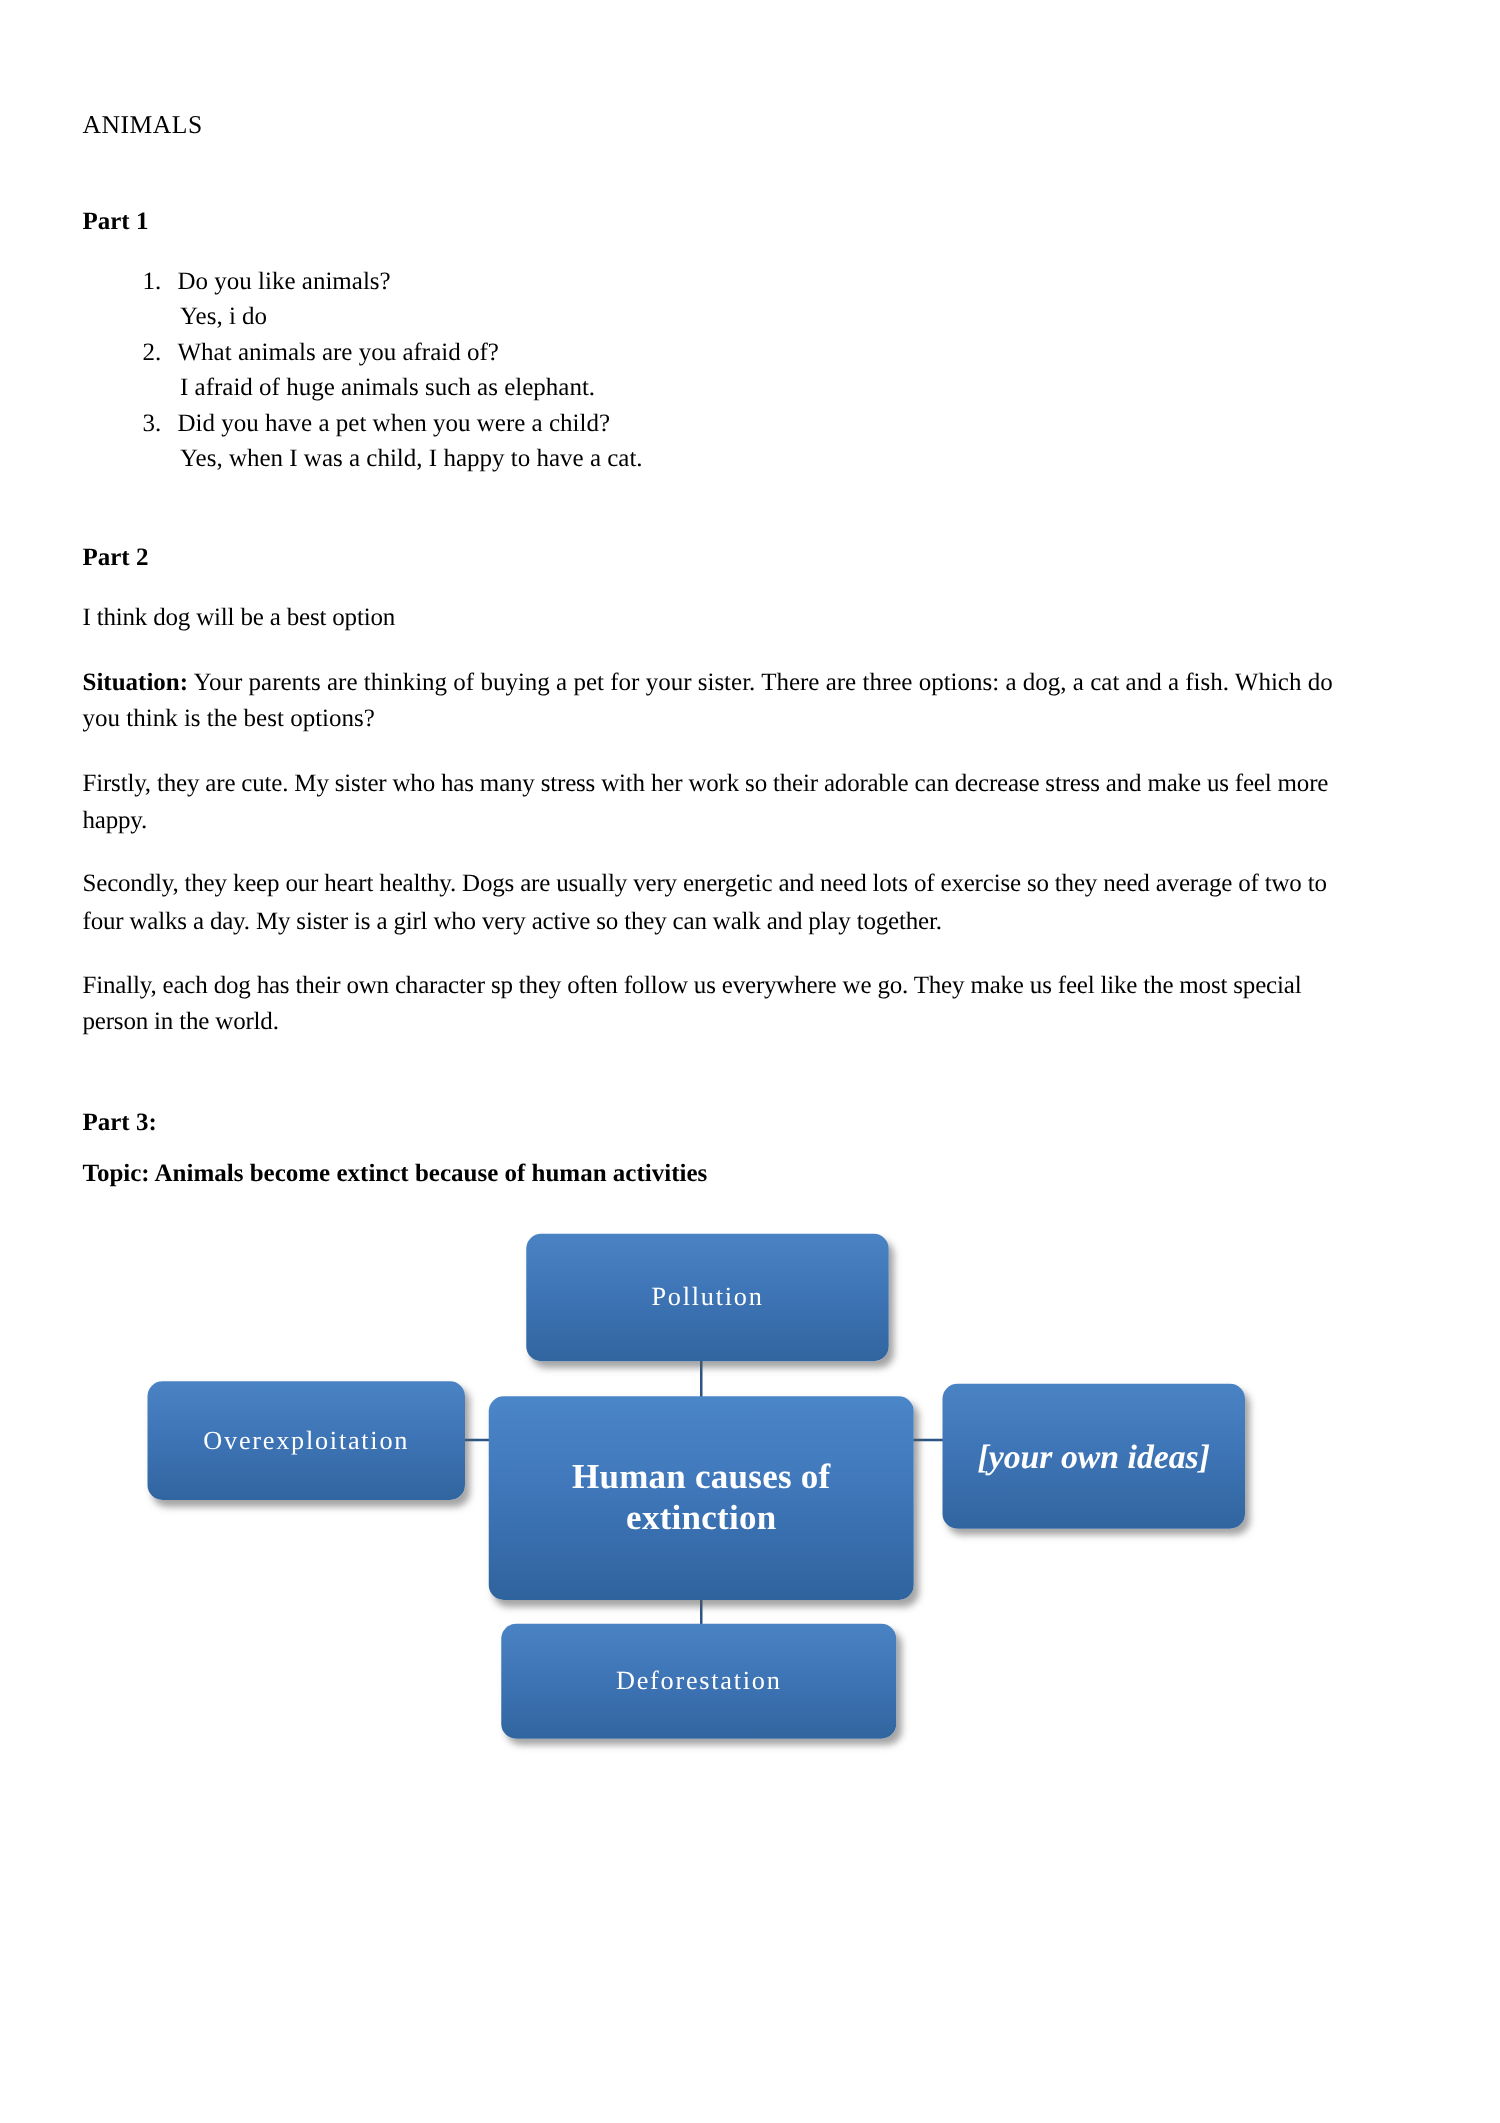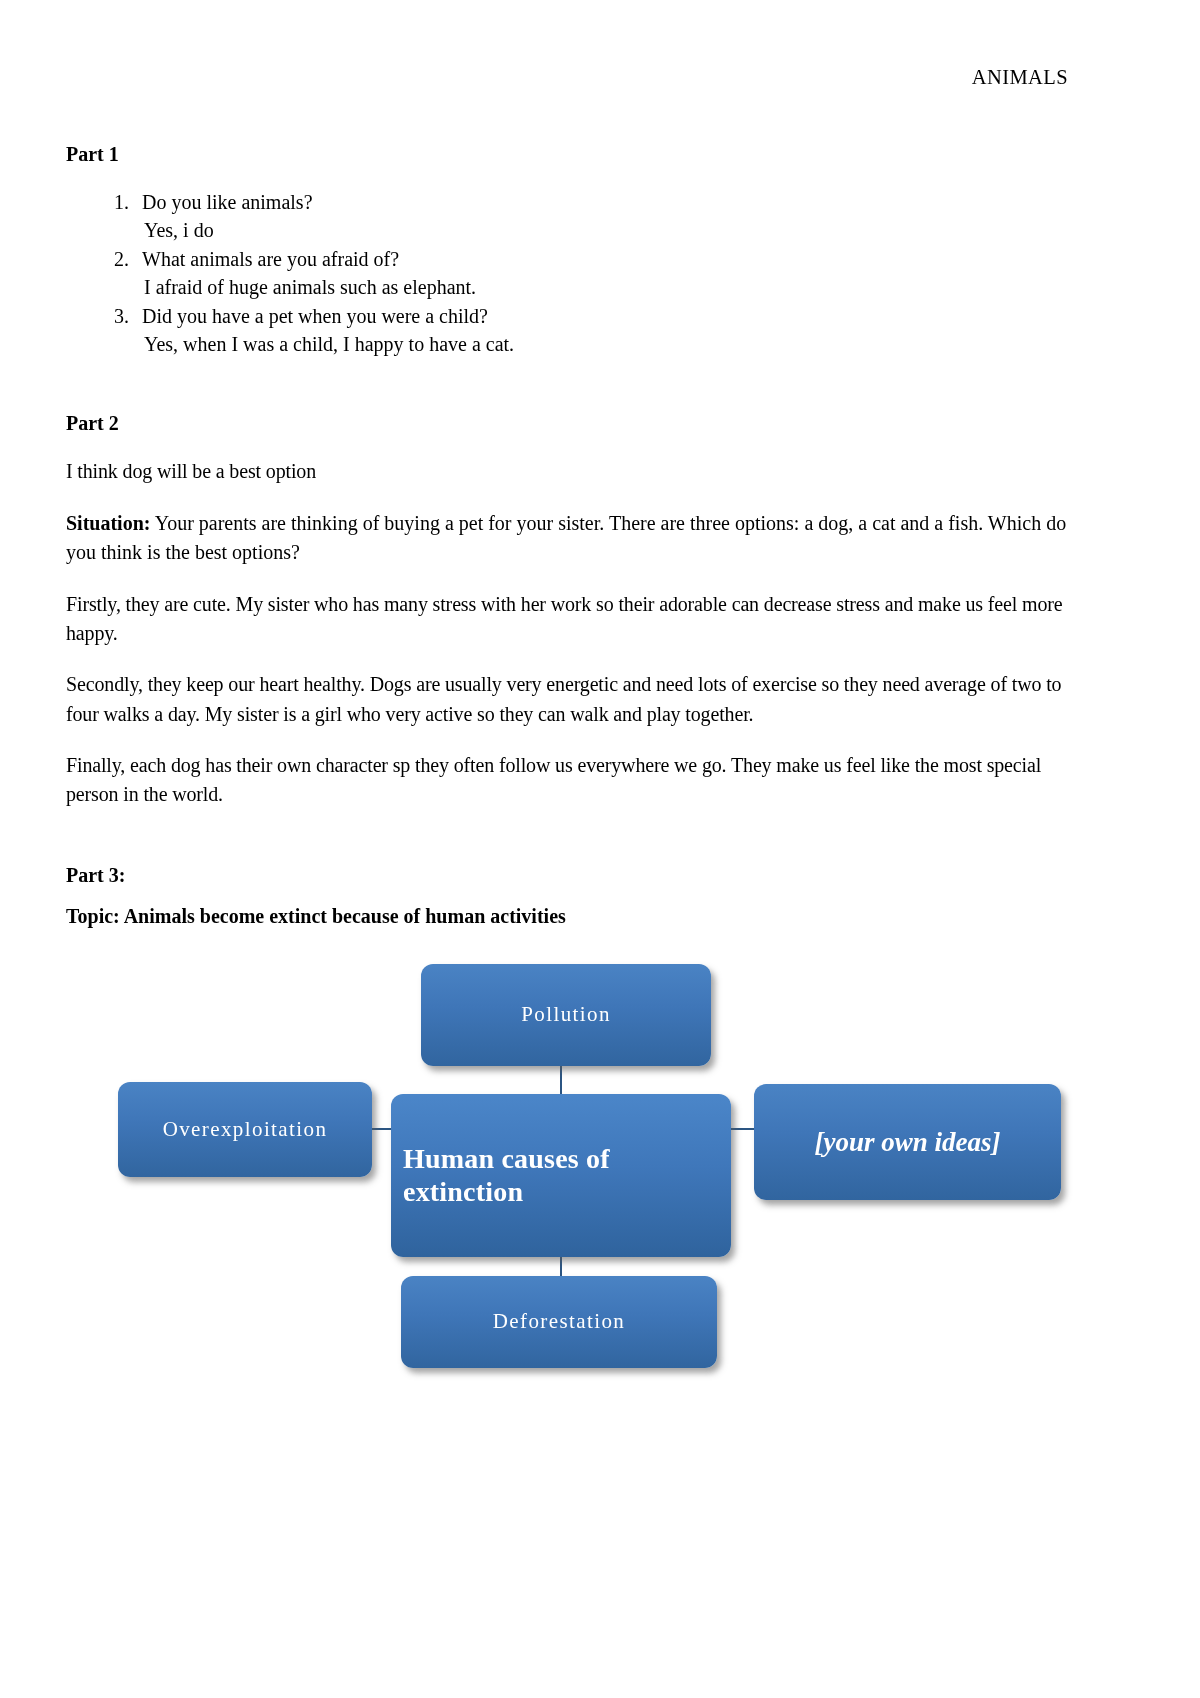--- a/index.html
+++ b/index.html
@@ -21,24 +21,24 @@
   }
   .content {
     position: absolute;
     left: 66px;
     top: 0;
     width: 1002px;
   }
 
   
   .doc-title {
-    text-align: right;
+    text-align: left;
     font-size: 20.5px;
     letter-spacing: 0.4px;
-    margin-top: 66px;
+    margin-top: 89px;
     font-weight: normal;
     font-family: "Liberation Serif", "DejaVu Serif", serif;
   }
 
   
   .part-heading {
     font-weight: bold;
     font-size: 20px;
     margin-top: 54px;
   }
@@ -91,20 +91,21 @@
     margin-top: 36px;
   }
   .node {
     position: absolute;
     box-sizing: border-box;
     border-radius: 12px;
     color: #ffffff;
     display: flex;
     align-items: center;
     justify-content: center;
+    text-align: center;
     background: linear-gradient(180deg, #4a83c4 0%, #3f76b8 42%, #31659f 100%);
     box-shadow: 4px 5px 6px rgba(90,90,90,0.55);
     z-index: 2;
     padding: 16px 12px;
     font-family: "Liberation Serif", "DejaVu Serif", serif;
   }
   .node-leaf {
     font-size: 21px;
     letter-spacing: 1.4px;
   }
@@ -119,21 +120,21 @@
     font-size: 27px;
     font-weight: bold;
     font-style: italic;
     line-height: 1.2;
   }
 
   
   #node-pollution      { left: 355px;  top: 0px;   width: 290px; height: 102px; }
   #node-overexploit    { left: 52px;   top: 118px; width: 254px; height: 95px; }
   #node-center         { left: 325px;  top: 130px; width: 340px; height: 163px; }
-  #node-ideas          { left: 688px;  top: 120px; width: 307px; height: 116px; }
+  #node-ideas          { left: 688px;  top: 120px; width: 242px; height: 116px; }
   #node-deforestation  { left: 335px;  top: 312px; width: 316px; height: 92px; }
 
   .connector {
     position: absolute;
     background: #2b5583;
     z-index: 1;
   }
   #conn-top    { left: 494px; top: 96px;  width: 2px;  height: 44px; }
   #conn-bottom { left: 494px; top: 262px; width: 2px;  height: 56px; }
   #conn-left   { left: 300px; top: 164px; width: 32px; height: 2px; }

